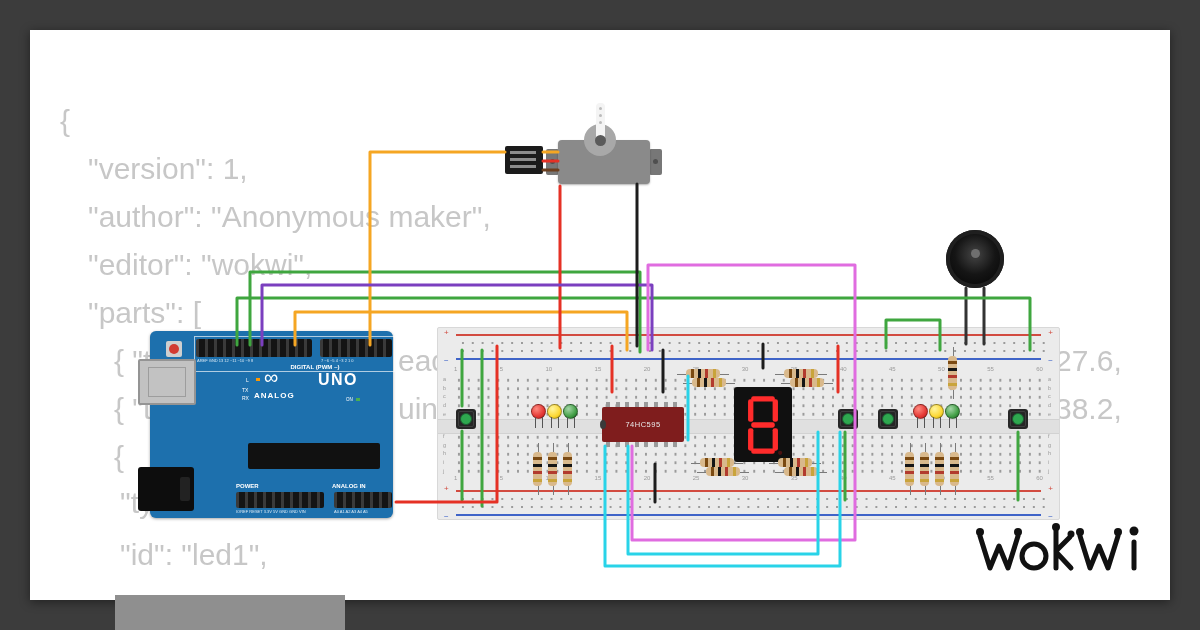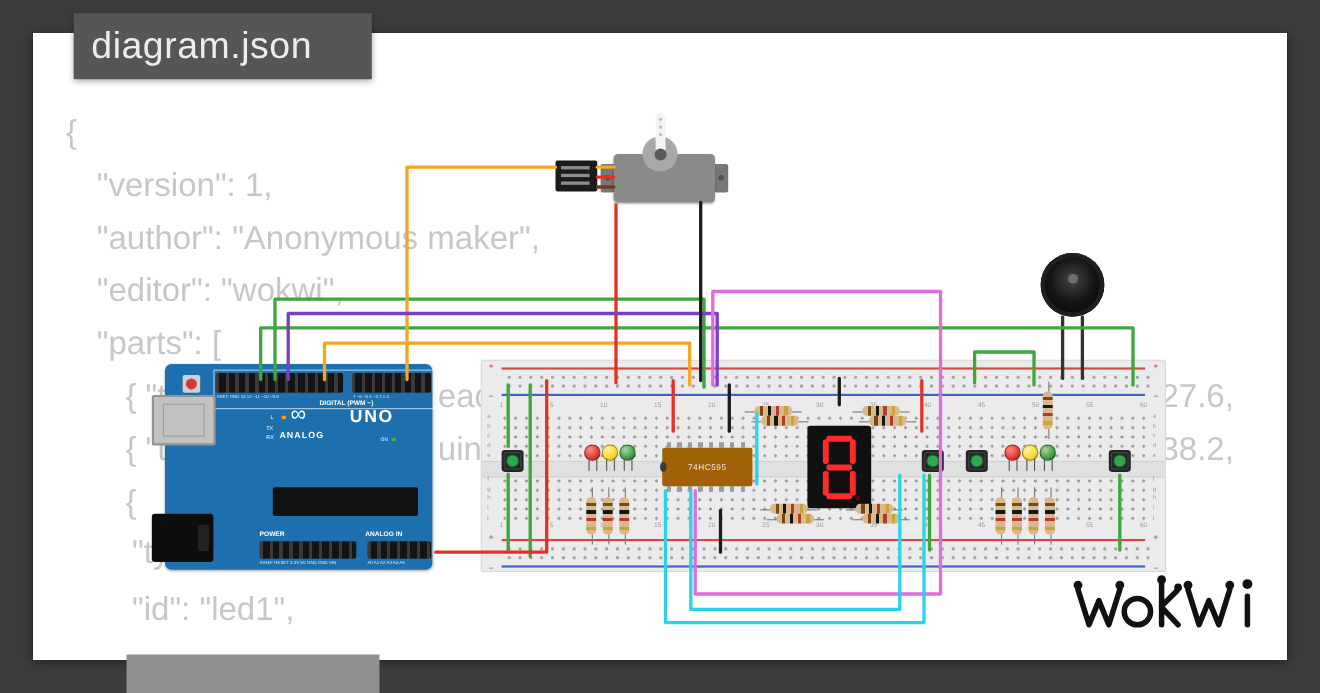--- a/index.html
+++ b/index.html
@@ -54,21 +54,21 @@
   .servo-horn{position:absolute;left:596px;top:103px;width:9px;height:40px;background:#f4f4f4;border-radius:4px;z-index:5;}
   .servo-horn i{position:absolute;left:3px;width:3px;height:3px;border-radius:50%;background:#bbb;}
   .servo-screw{position:absolute;left:595px;top:135px;width:11px;height:11px;border-radius:50%;background:#5a5a5a;z-index:6;}
   .servo-conn{position:absolute;left:505px;top:146px;width:38px;height:28px;background:#1b1b1b;border-radius:2px;z-index:3;}
   .servo-conn i{position:absolute;left:5px;width:26px;height:3px;background:#8d8d8d;}
   
   .buzzer{position:absolute;left:946px;top:230px;width:58px;height:58px;border-radius:50%;z-index:3;
      background:radial-gradient(circle at 50% 42%,#383838 0 12%,#151515 45%,#000 100%);box-shadow:inset 0 0 0 4px #1f1f1f;}
   .buzzer .hole{position:absolute;left:25px;top:19px;width:9px;height:9px;border-radius:50%;background:#6f6f6f;}
   
-  .chip{position:absolute;left:602px;top:407px;width:82px;height:35px;background:#a16207;border-radius:2px;z-index:4;
+  .chip{position:absolute;left:602px;top:407px;width:82px;height:35px;background:#7f1d1d;border-radius:2px;z-index:4;
      color:#e8e8e8;font-size:7.5px;letter-spacing:.5px;text-align:center;line-height:35px;}
   .chip::before{content:"";position:absolute;left:-2px;top:13px;width:6px;height:9px;border-radius:50%;background:#3a3a3a;}
   .chip .pins{position:absolute;left:4px;right:4px;height:5px;background:repeating-linear-gradient(90deg,#9a9a9a 0 4px,transparent 4px 9.6px);}
   .sevenseg{position:absolute;left:734px;top:387px;width:58px;height:75px;background:#101010;border-radius:3px;z-index:4;display:flex;align-items:center;justify-content:center;}
   .pushbtn{position:absolute;width:20px;height:20px;background:#262626;border-radius:3px;z-index:4;}
   .pushbtn::before{content:"";position:absolute;inset:2px;border:1px solid #3f3f3f;border-radius:2px;}
   .pushbtn .cap{position:absolute;left:4px;top:4px;width:12px;height:12px;border-radius:50%;background:#2ea84f;border:1px solid #1b5e32;box-sizing:border-box;}
   .led{position:absolute;width:13px;height:13px;border-radius:50%;border:1px solid rgba(0,0,0,.35);z-index:4;}
   .led .legs{position:absolute;top:12px;left:3px;width:6px;height:11px;border-left:1.6px solid #555;border-right:1.6px solid #555;}
   .led.red{background:radial-gradient(circle at 35% 30%,#ff8a80,#e53935 60%,#b71c1c);}
@@ -334,23 +334,20 @@
     <polyline class="wv" points="648,350 648,265 855,265 855,540 632,540 632,446"></polyline>
     <polyline class="wc" points="605,446 605,566 840,566 840,432"></polyline>
     <polyline class="wc" points="628,446 628,554 818,554 818,432"></polyline>
     <polyline class="wc" points="688,376 688,440"></polyline>
     <polyline class="wb" points="637,184 637,346"></polyline>
     <polyline class="wb" points="663,350 663,392"></polyline>
     <polyline class="wb" points="763,344 763,368"></polyline>
     <polyline class="wb" points="655,464 655,502"></polyline>
   </svg>
 
-  <div class="title-box">
-    <span>diagram.json</span>
-  </div>
   <div class="bottom-box"></div>
 
   <div class="logo">
     <svg width="190" height="60" viewBox="0 0 190 60" aria-label="wokwi">
       <g fill="none" stroke="#111" stroke-width="5" stroke-linecap="round" stroke-linejoin="round">
         <polyline points="8,16 18,48 27,26 36,48 46,16"></polyline>
         <circle cx="62" cy="36" r="12"></circle>
         <path d="M84,10 L84,48 M84,31 L98,17 M85,33 L99,48"></path>
         <polyline points="108,16 118,48 127,26 136,48 146,16"></polyline>
         <path d="M162,22 L162,48"></path>

